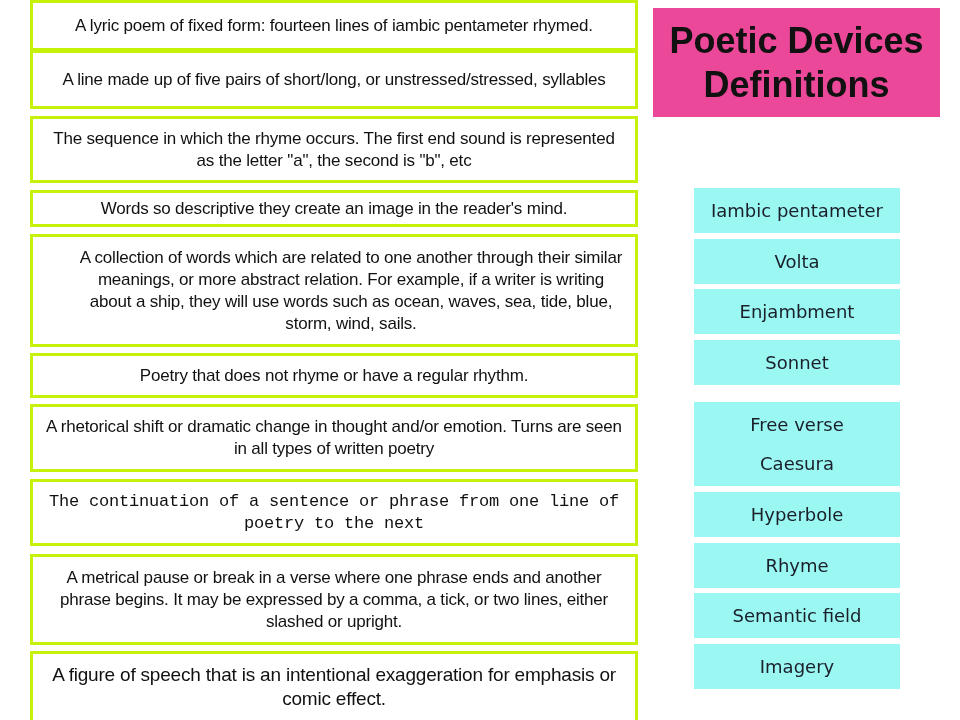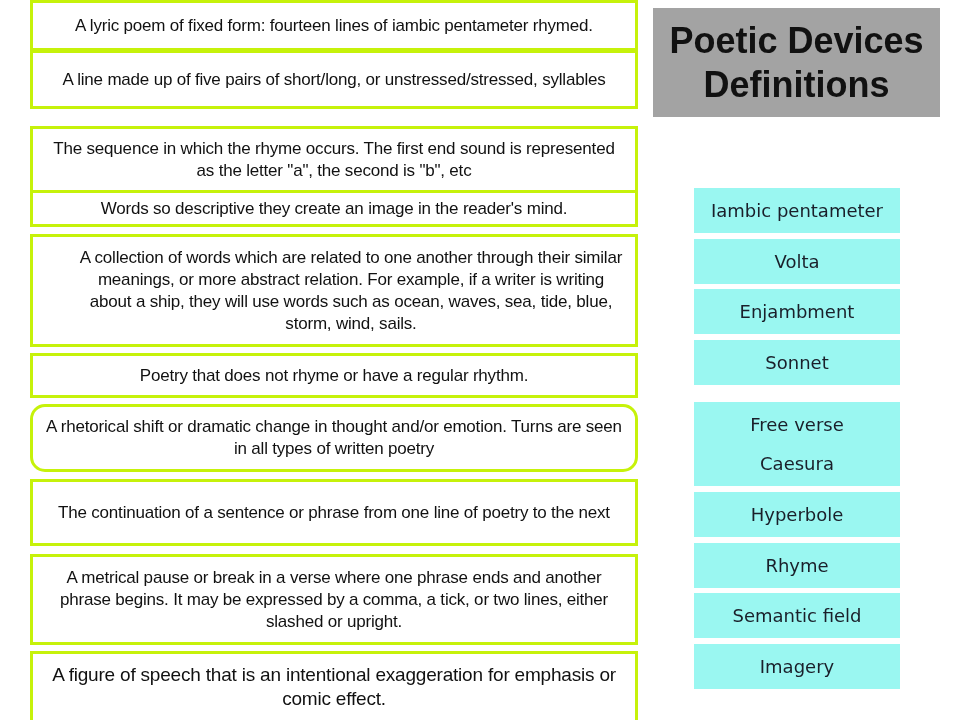--- a/index.html
+++ b/index.html
@@ -34,21 +34,21 @@
     }
     .def-box span { display: block; }
     .def-box.large { font-size: 19px; line-height: 24px; }
 
     .title-box {
       position: absolute;
       left: 653px;
       top: 8px;
       width: 287px;
       height: 109px;
-      background: #a3a3a3;
+      background: #ec4899;
       display: flex;
       align-items: center;
       justify-content: center;
       text-align: center;
       font-family: "Liberation Sans", sans-serif;
       font-weight: bold;
       font-size: 36px;
       line-height: 44px;
       color: #111111;
     }
@@ -71,36 +71,36 @@
 </head>
 <body>
 
 <div>
   <div class="def-box" style="top:0px;height:51px;">
     <span>A lyric poem of fixed form: fourteen lines of iambic pentameter rhymed.</span>
   </div>
   <div class="def-box" style="top:50px;height:59px;">
     <span>A line made up of five pairs of short/long, or unstressed/stressed, syllables</span>
   </div>
-  <div class="def-box" style="top:126px;height:67px;justify-content:center;">
+  <div class="def-box" style="top:116px;height:67px;justify-content:center;">
     <span>The sequence in which the rhyme occurs. The first end sound is represented as the letter "a", the second is "b", etc</span>
   </div>
   <div class="def-box" style="top:190px;height:37px;">
     <span>Words so descriptive they create an image in the reader's mind.</span>
   </div>
   <div class="def-box" style="top:234px;height:113px;padding-left:44px;">
     <span>A collection of words which are related to one another through their similar meanings, or more abstract relation. For example, if a writer is writing about a ship, they will use words such as ocean, waves, sea, tide, blue, storm, wind, sails.</span>
   </div>
   <div class="def-box" style="top:353px;height:45px;">
     <span>Poetry that does not rhyme or have a regular rhythm.</span>
   </div>
-  <div class="def-box" style="top:404px;height:68px;border-radius:15px;">
+  <div class="def-box" style="top:404px;height:68px;">
     <span>A rhetorical shift or dramatic change in thought and/or emotion. Turns are seen in all types of written poetry</span>
   </div>
-  <div class="def-box" style="top:479px;height:67px;">
+  <div class="def-box" style="top:479px;height:67px;font-family:Liberation Mono, monospace;">
     <span>The continuation of a sentence or phrase from one line of poetry to the next</span>
   </div>
   <div class="def-box" style="top:554px;height:91px;">
     <span>A metrical pause or break in a verse where one phrase ends and another phrase begins. It may be expressed by a comma, a tick, or two lines, either slashed or upright.</span>
   </div>
   <div class="def-box large" style="top:651px;height:72px;">
     <span>A figure of speech that is an intentional exaggeration for emphasis or comic effect.</span>
   </div>
 </div>
 

